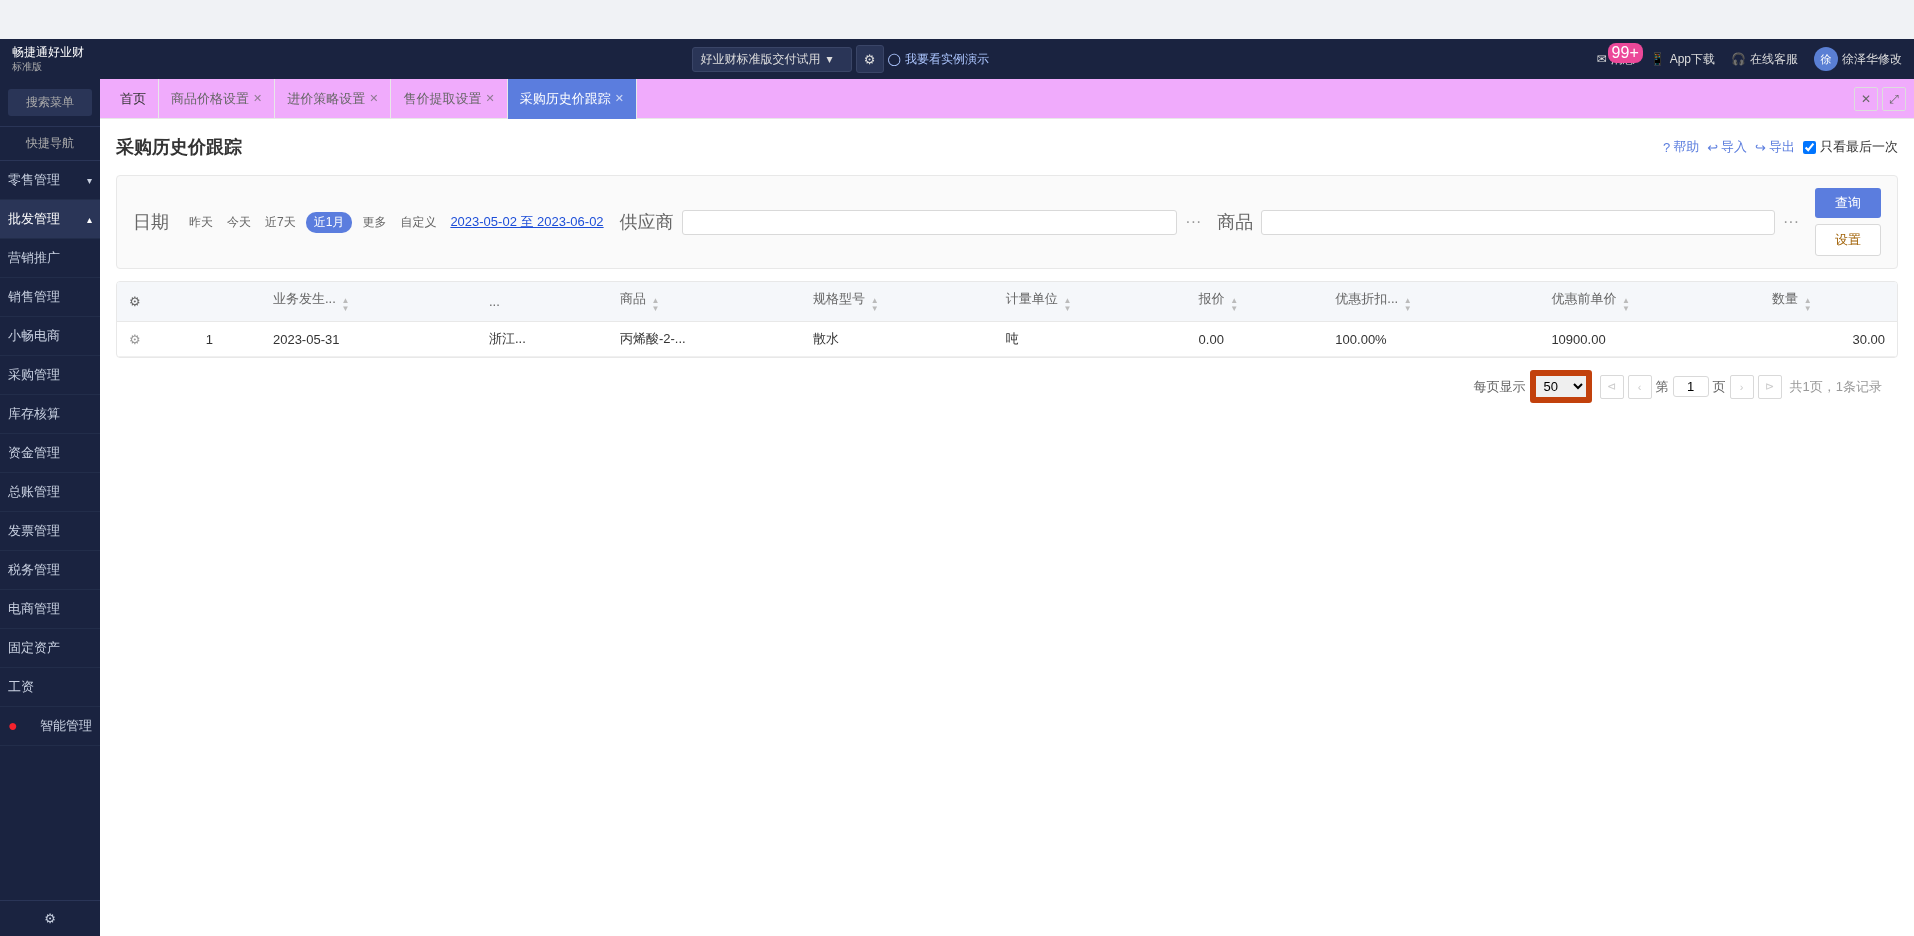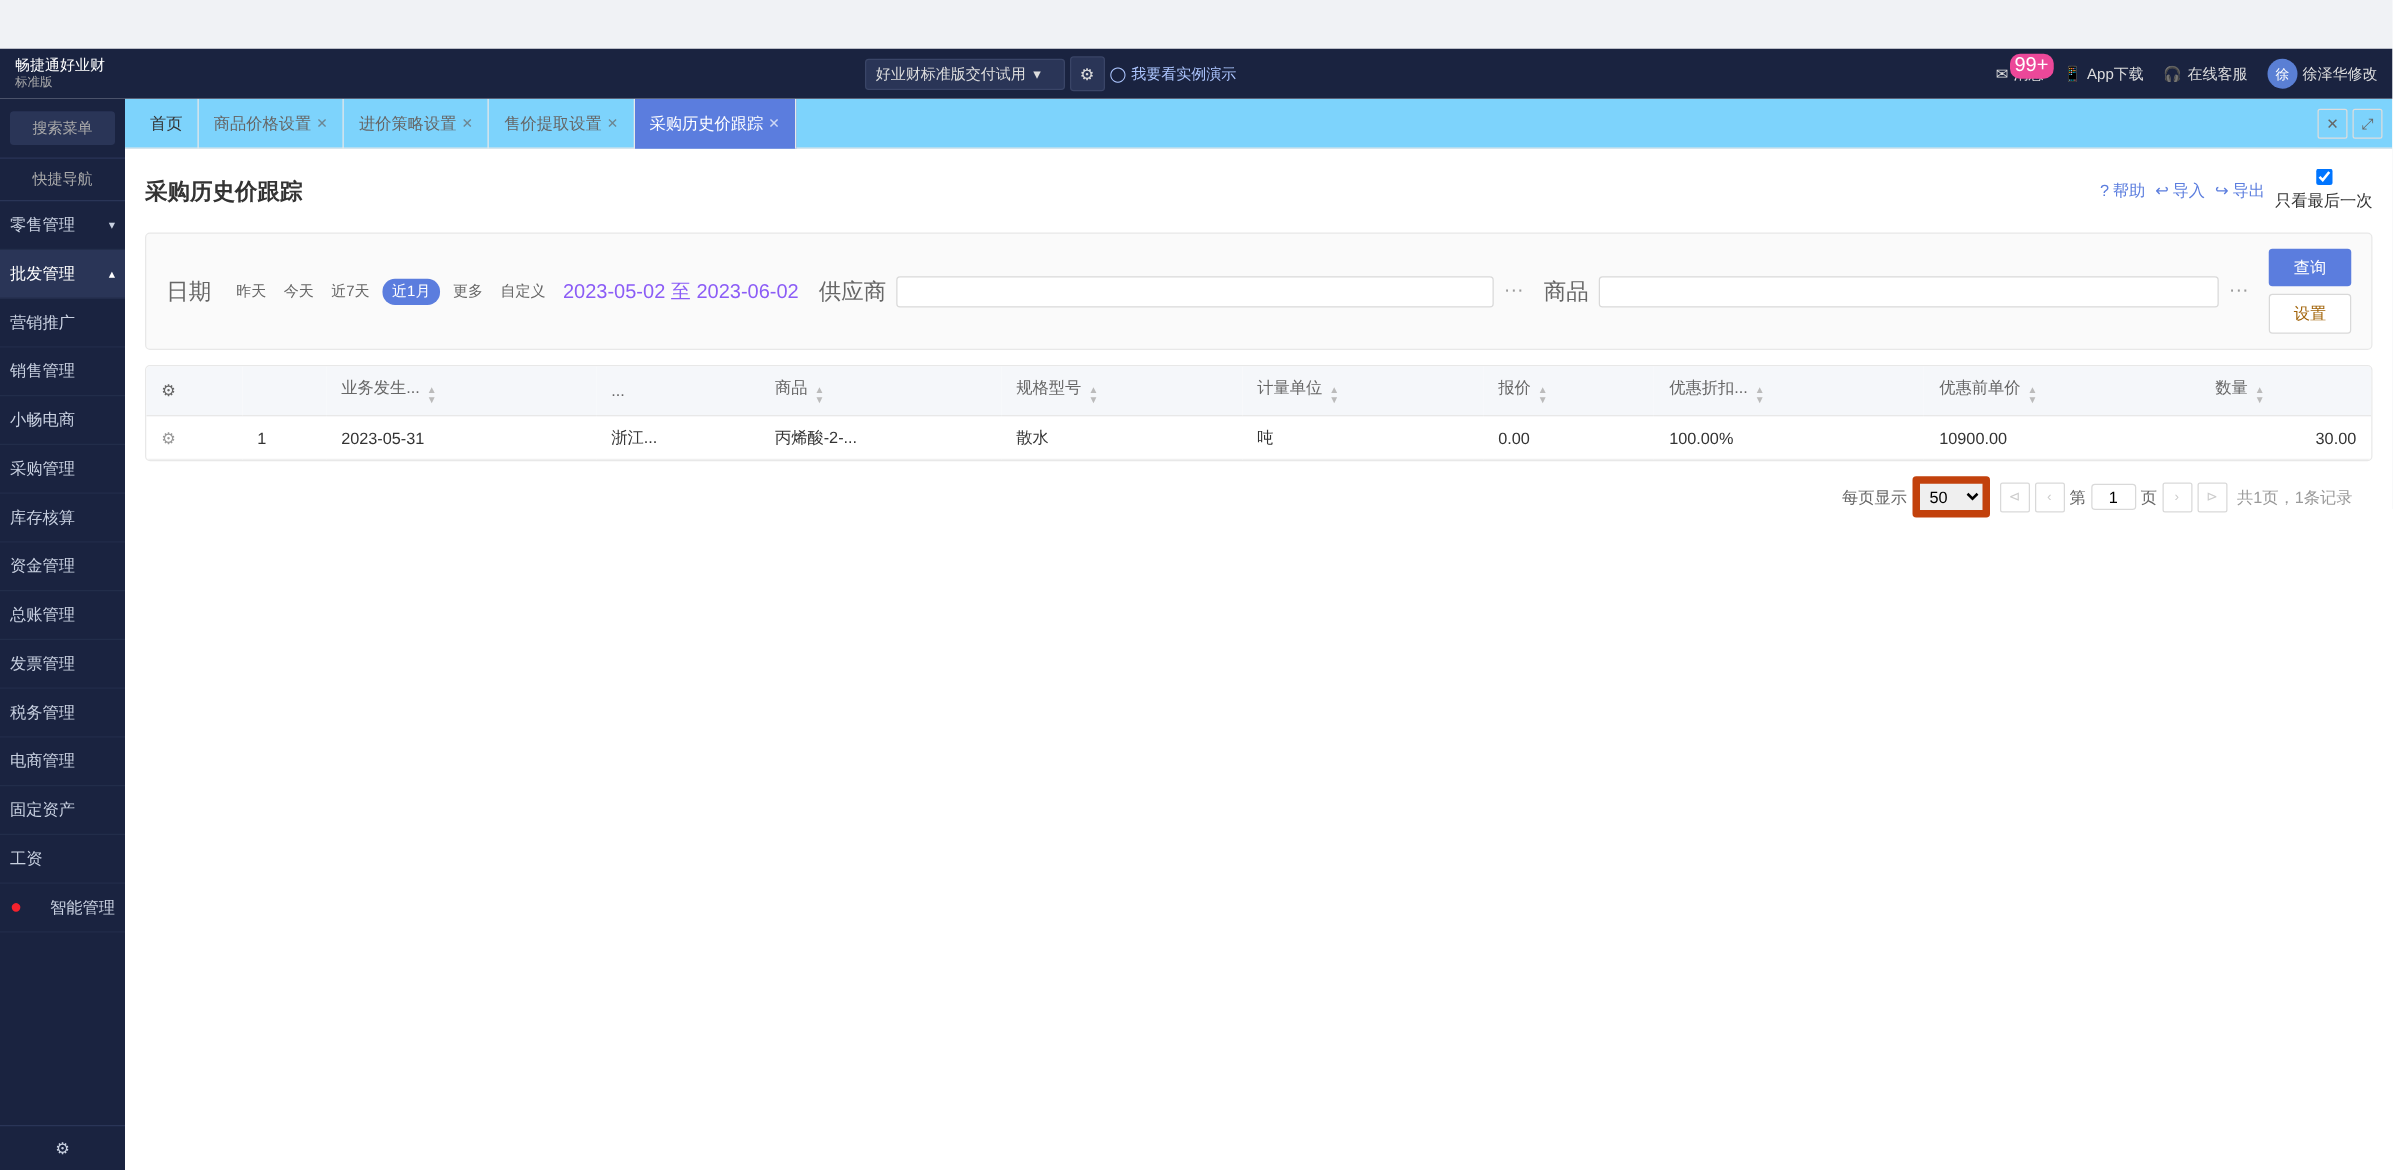--- a/index.html
+++ b/index.html
@@ -30,47 +30,47 @@
     .sidebar-item { padding: 10px 8px; text-align: center; font-size: 13px; cursor: pointer; border-bottom: 1px solid #222d4a; display: flex; align-items: center; justify-content: space-between; }
     .sidebar-item.active { background: #2a3557; color: #fff; }
     .sidebar-item .arrow { font-size: 10px; }
     .sidebar-item-dot { color: #f5222d; font-size: 16px; margin-right: 2px; }
     .sidebar-bottom { padding: 10px 8px; text-align: center; border-top: 1px solid #2a3557; margin-top: auto; cursor: pointer; }
 
     
     .content-area { flex: 1; display: flex; flex-direction: column; overflow: hidden; background: #fff; }
 
     
-    .tab-bar { display: flex; align-items: center; background: #7dd3fc; border-bottom: 1px solid #e8e8e8; padding: 0 8px; height: 40px; flex-shrink: 0; }
+    .tab-bar { display: flex; align-items: center; background: #f0abfc; border-bottom: 1px solid #e8e8e8; padding: 0 8px; height: 40px; flex-shrink: 0; }
     .tab-item { display: flex; align-items: center; gap: 4px; padding: 0 12px; height: 40px; font-size: 13px; color: #666; cursor: pointer; border-right: 1px solid #e8e8e8; white-space: nowrap; }
     .tab-item.active { background: #5b7dde; color: #fff; }
     .tab-item .close-icon { font-size: 11px; color: inherit; opacity: 0.7; }
     .tab-item.home { color: #333; font-weight: 500; }
     .tab-bar-actions { margin-left: auto; display: flex; align-items: center; gap: 4px; }
     .tab-action-btn { background: none; border: 1px solid #ddd; color: #666; width: 24px; height: 24px; border-radius: 2px; cursor: pointer; font-size: 12px; display: flex; align-items: center; justify-content: center; }
 
     
     .page-content { flex: 1; overflow-y: auto; padding: 16px; }
 
     
     .page-header { display: flex; align-items: center; justify-content: space-between; margin-bottom: 16px; }
     .page-title { font-size: 18px; font-weight: 600; color: #333; }
     .page-header-actions { display: flex; align-items: center; gap: 8px; }
     .header-action-link { color: #5b7dde; font-size: 13px; display: flex; align-items: center; gap: 3px; cursor: pointer; }
-    .checkbox-label { display: flex; align-items: center; gap: 4px; font-size: 13px; color: #333; cursor: pointer; flex-direction: column; }
+    .checkbox-label { display: flex; align-items: center; gap: 4px; font-size: 13px; color: #333; cursor: pointer; }
     .checkbox-label input { cursor: pointer; }
 
     
     .filter-bar { background: #fafafa; border: 1px solid #e8e8e8; border-radius: 4px; padding: 12px 16px; margin-bottom: 12px; }
     .filter-row { display: flex; align-items: center; gap: 16px; }
     .filter-label { font-size: 18px; color: #666; white-space: nowrap; }
     .date-options { display: flex; align-items: center; gap: 6px; }
     .date-btn { font-size: 12px; color: #666; cursor: pointer; padding: 2px 4px; border-radius: 3px; }
     .date-btn.active { background: #5b7dde; color: #fff; border-radius: 10px; padding: 2px 8px; }
-    .date-range { font-size: 16px; color: #8b5cf6; margin-left: 4px; }
+    .date-range { font-size: 13px; color: #1d4ed8; margin-left: 4px; text-decoration: underline; }
     .filter-input-group { display: flex; align-items: center; gap: 8px; flex: 1; }
     .filter-input { border: 1px solid #d9d9d9; border-radius: 3px; padding: 4px 8px; font-size: 13px; flex: 1; outline: none; }
     .filter-dots { color: #999; cursor: pointer; font-size: 16px; }
     .query-btn { background: #5b7dde; color: #fff; border: none; border-radius: 3px; padding: 6px 20px; font-size: 13px; cursor: pointer; }
     .settings-btn { background: #fff; color: #a16207; border: 1px solid #d9d9d9; border-radius: 3px; padding: 6px 16px; font-size: 13px; cursor: pointer; }
 
     
     .table-container { border: 1px solid #e8e8e8; border-radius: 4px; overflow: hidden; }
     table { width: 100%; border-collapse: collapse; font-size: 13px; }
     thead tr { background: #f5f7fa; }

